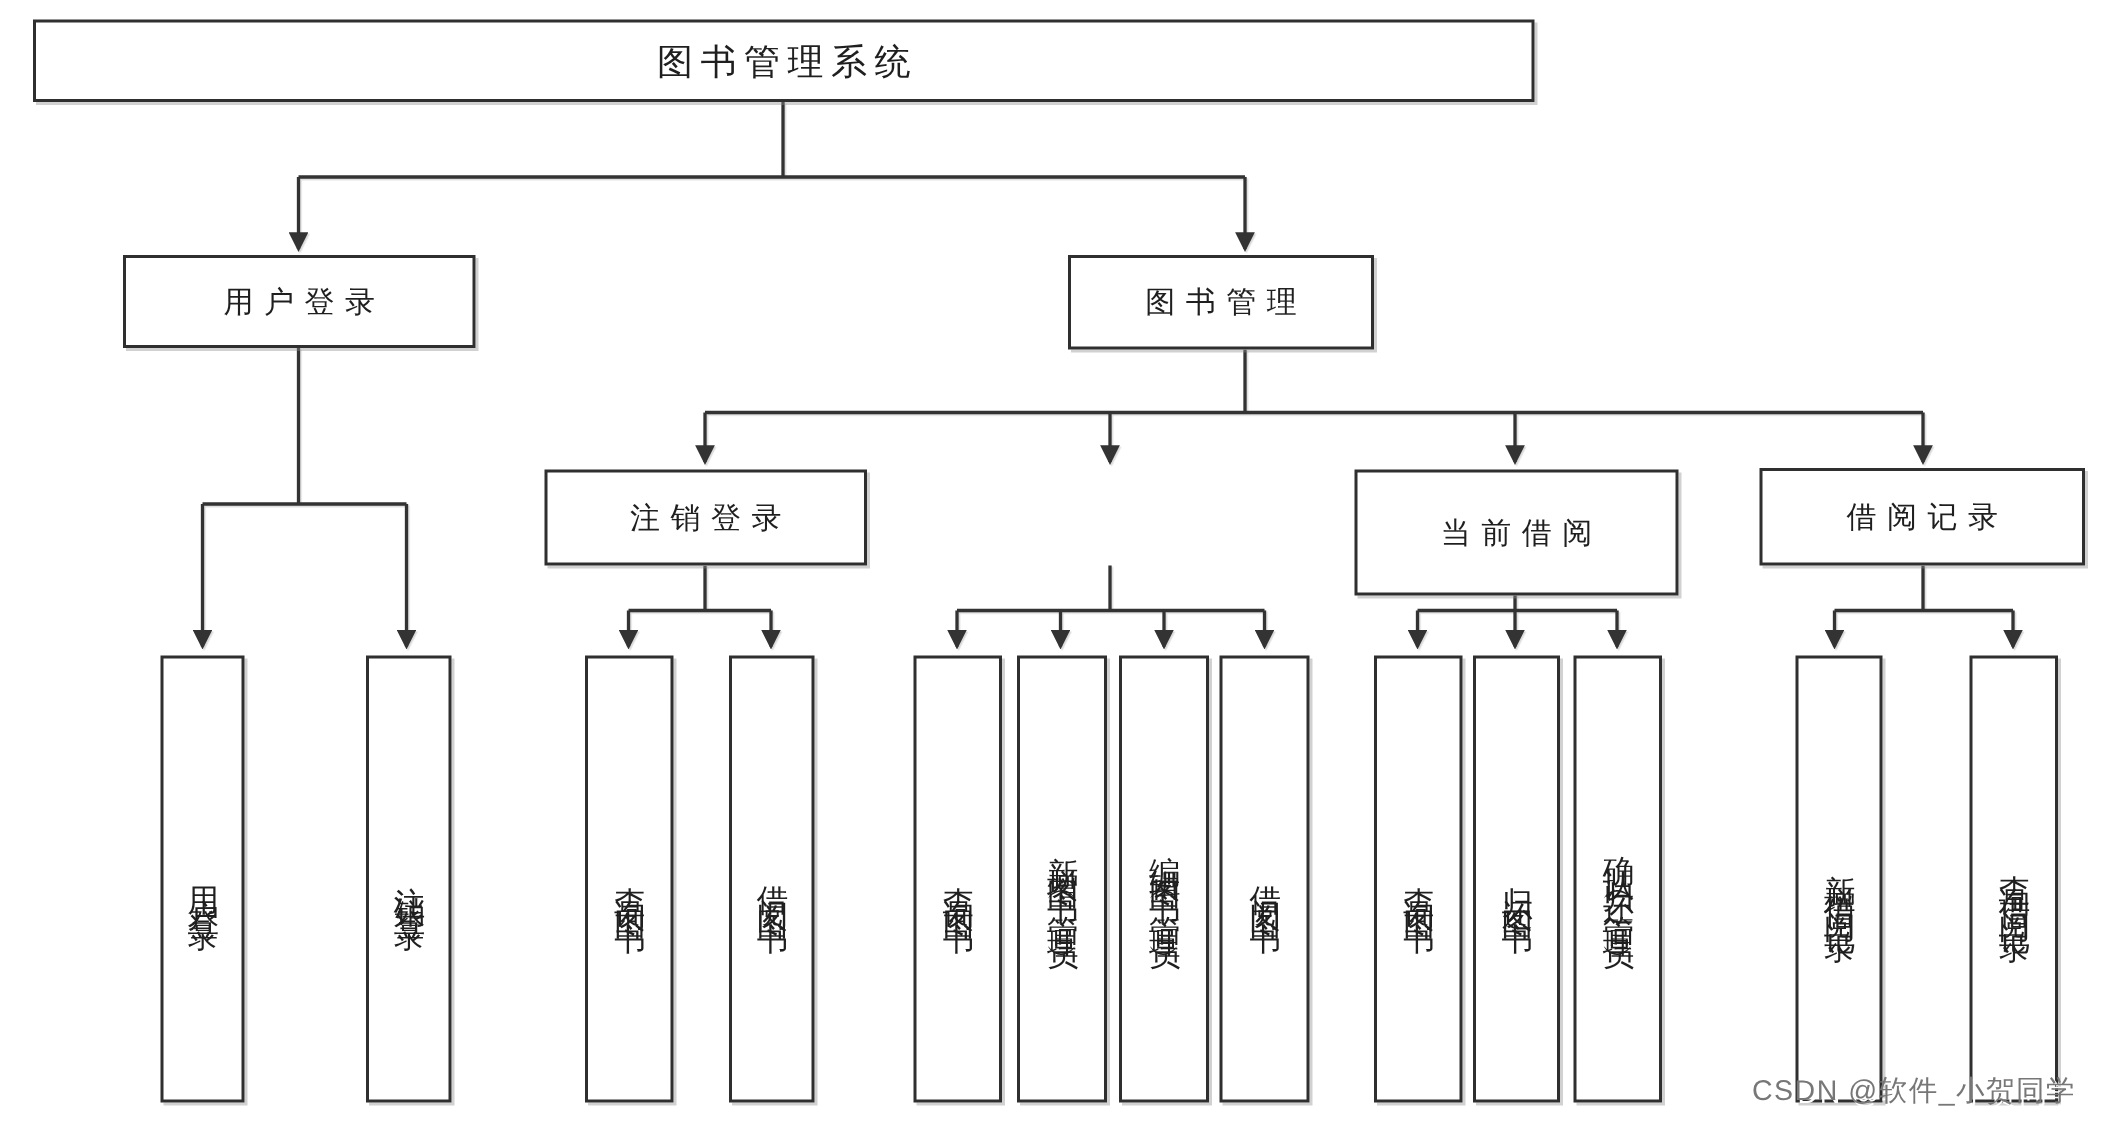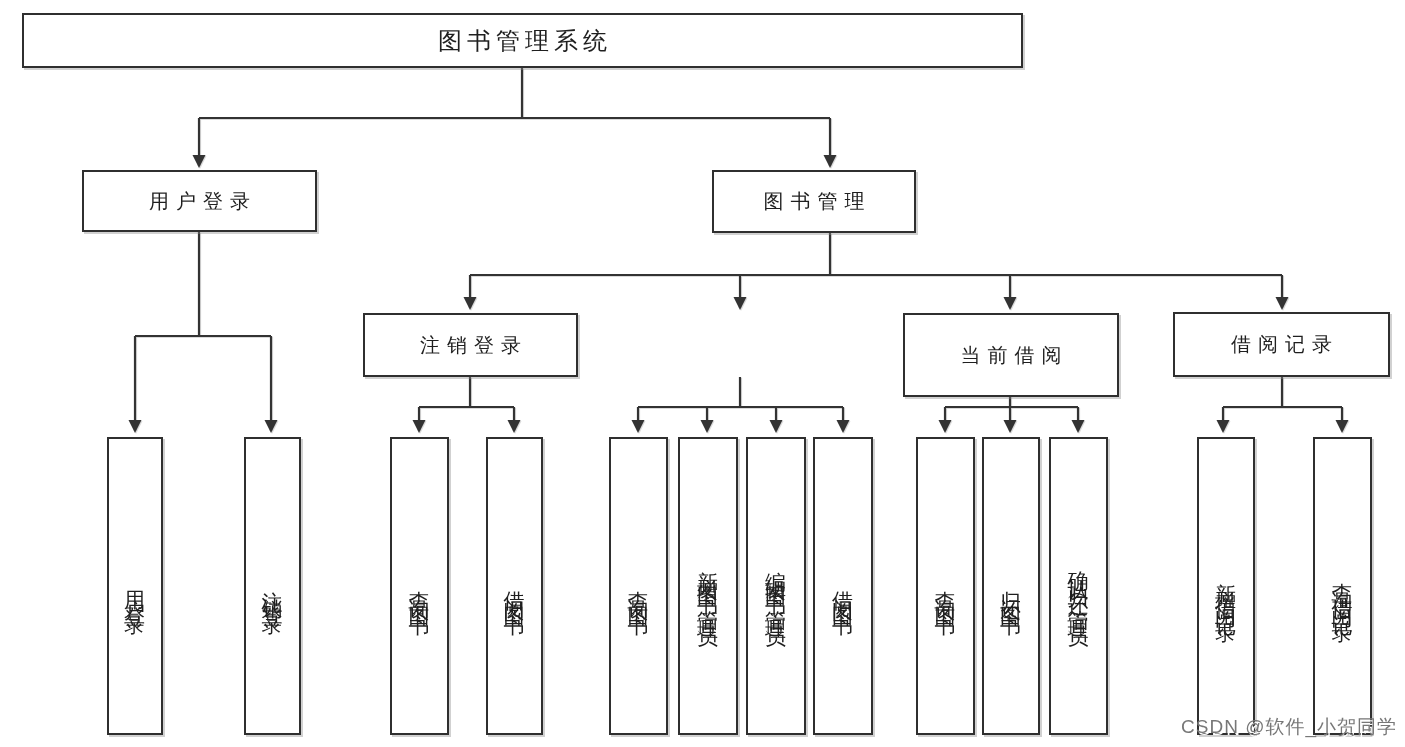--- a/index.html
+++ b/index.html
@@ -51,21 +51,21 @@
   .v .label{
     writing-mode:vertical-rl;
     text-orientation:mixed;
     font-size:21px;
     letter-spacing:8px;
     margin-bottom:-8px;
     line-height:1;
   }
   .watermark{
     position:absolute;
-    right:8px;
+    right:21px;
     bottom:7px;
     font-size:19px;
     letter-spacing:1px;
     color:var(--watermark);
     text-shadow:2px 2px 0 #ffffff;
     z-index:5;
     pointer-events:none;
   }
 </style>
 </head>

